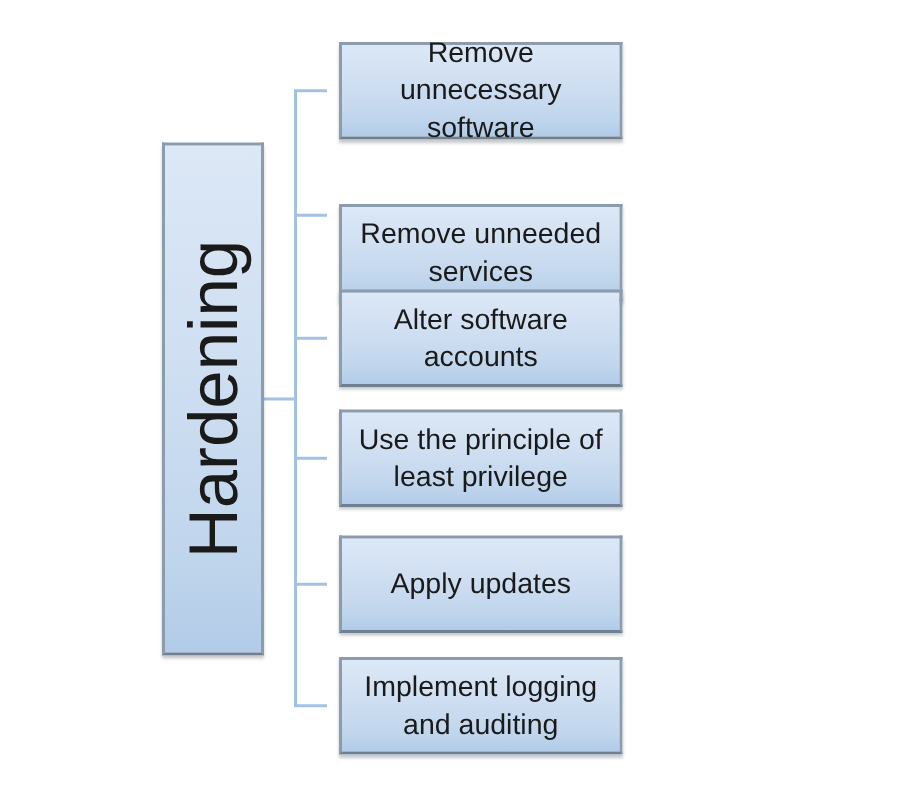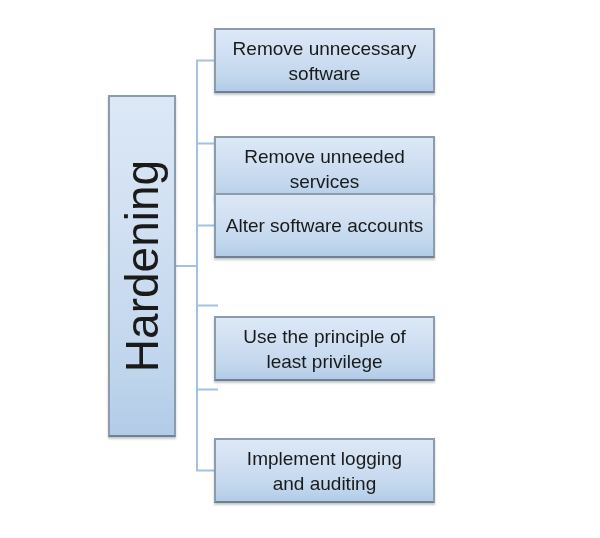--- a/index.html
+++ b/index.html
@@ -44,34 +44,34 @@
   }
   .root-label {
     display: block;
     transform: rotate(-90deg);
     white-space: nowrap;
     font-size: 46px;
     line-height: 1;
     color: #1a1a1a;
   }
   .node {
-    left: 214px;
-    width: 221px;
+    left: 226px;
+    width: 189px;
     height: 65px;
     padding: 2px 4px;
   }
   .node-label {
     font-size: 19px;
     line-height: 25px;
     white-space: pre-line;
   }
   .n0 { top: 28px; }
   .n1 { top: 111px; margin-top: 25px; }
   .n2 { top: 193px; }
-  .n3 { top: 273px; margin-top: 43px; }
+  .n3 { top: 273px; }
   .n4 { top: 357px; }
   .n5 { top: 438px; text-align: center; }
 </style>
 </head>
 <body>
 
 <div class="canvas">
 
   <svg class="connector-svg" viewBox="0 0 600 538" xmlns="http://www.w3.org/2000/svg">
 
@@ -103,19 +103,22 @@
 
   <div class="box node n2">
     <span class="node-label">Alter software accounts</span>
   </div>
 
   <div class="box node n3">
     <span class="node-label">Use the principle of
 least privilege</span>
   </div>
 
+  <div class="box node n4">
+    <span class="node-label">Apply updates</span>
+  </div>
 
   <div class="box node n5">
     <span class="node-label">Implement logging
 and auditing</span>
   </div>
 
 </div>
 
 </body></html>

